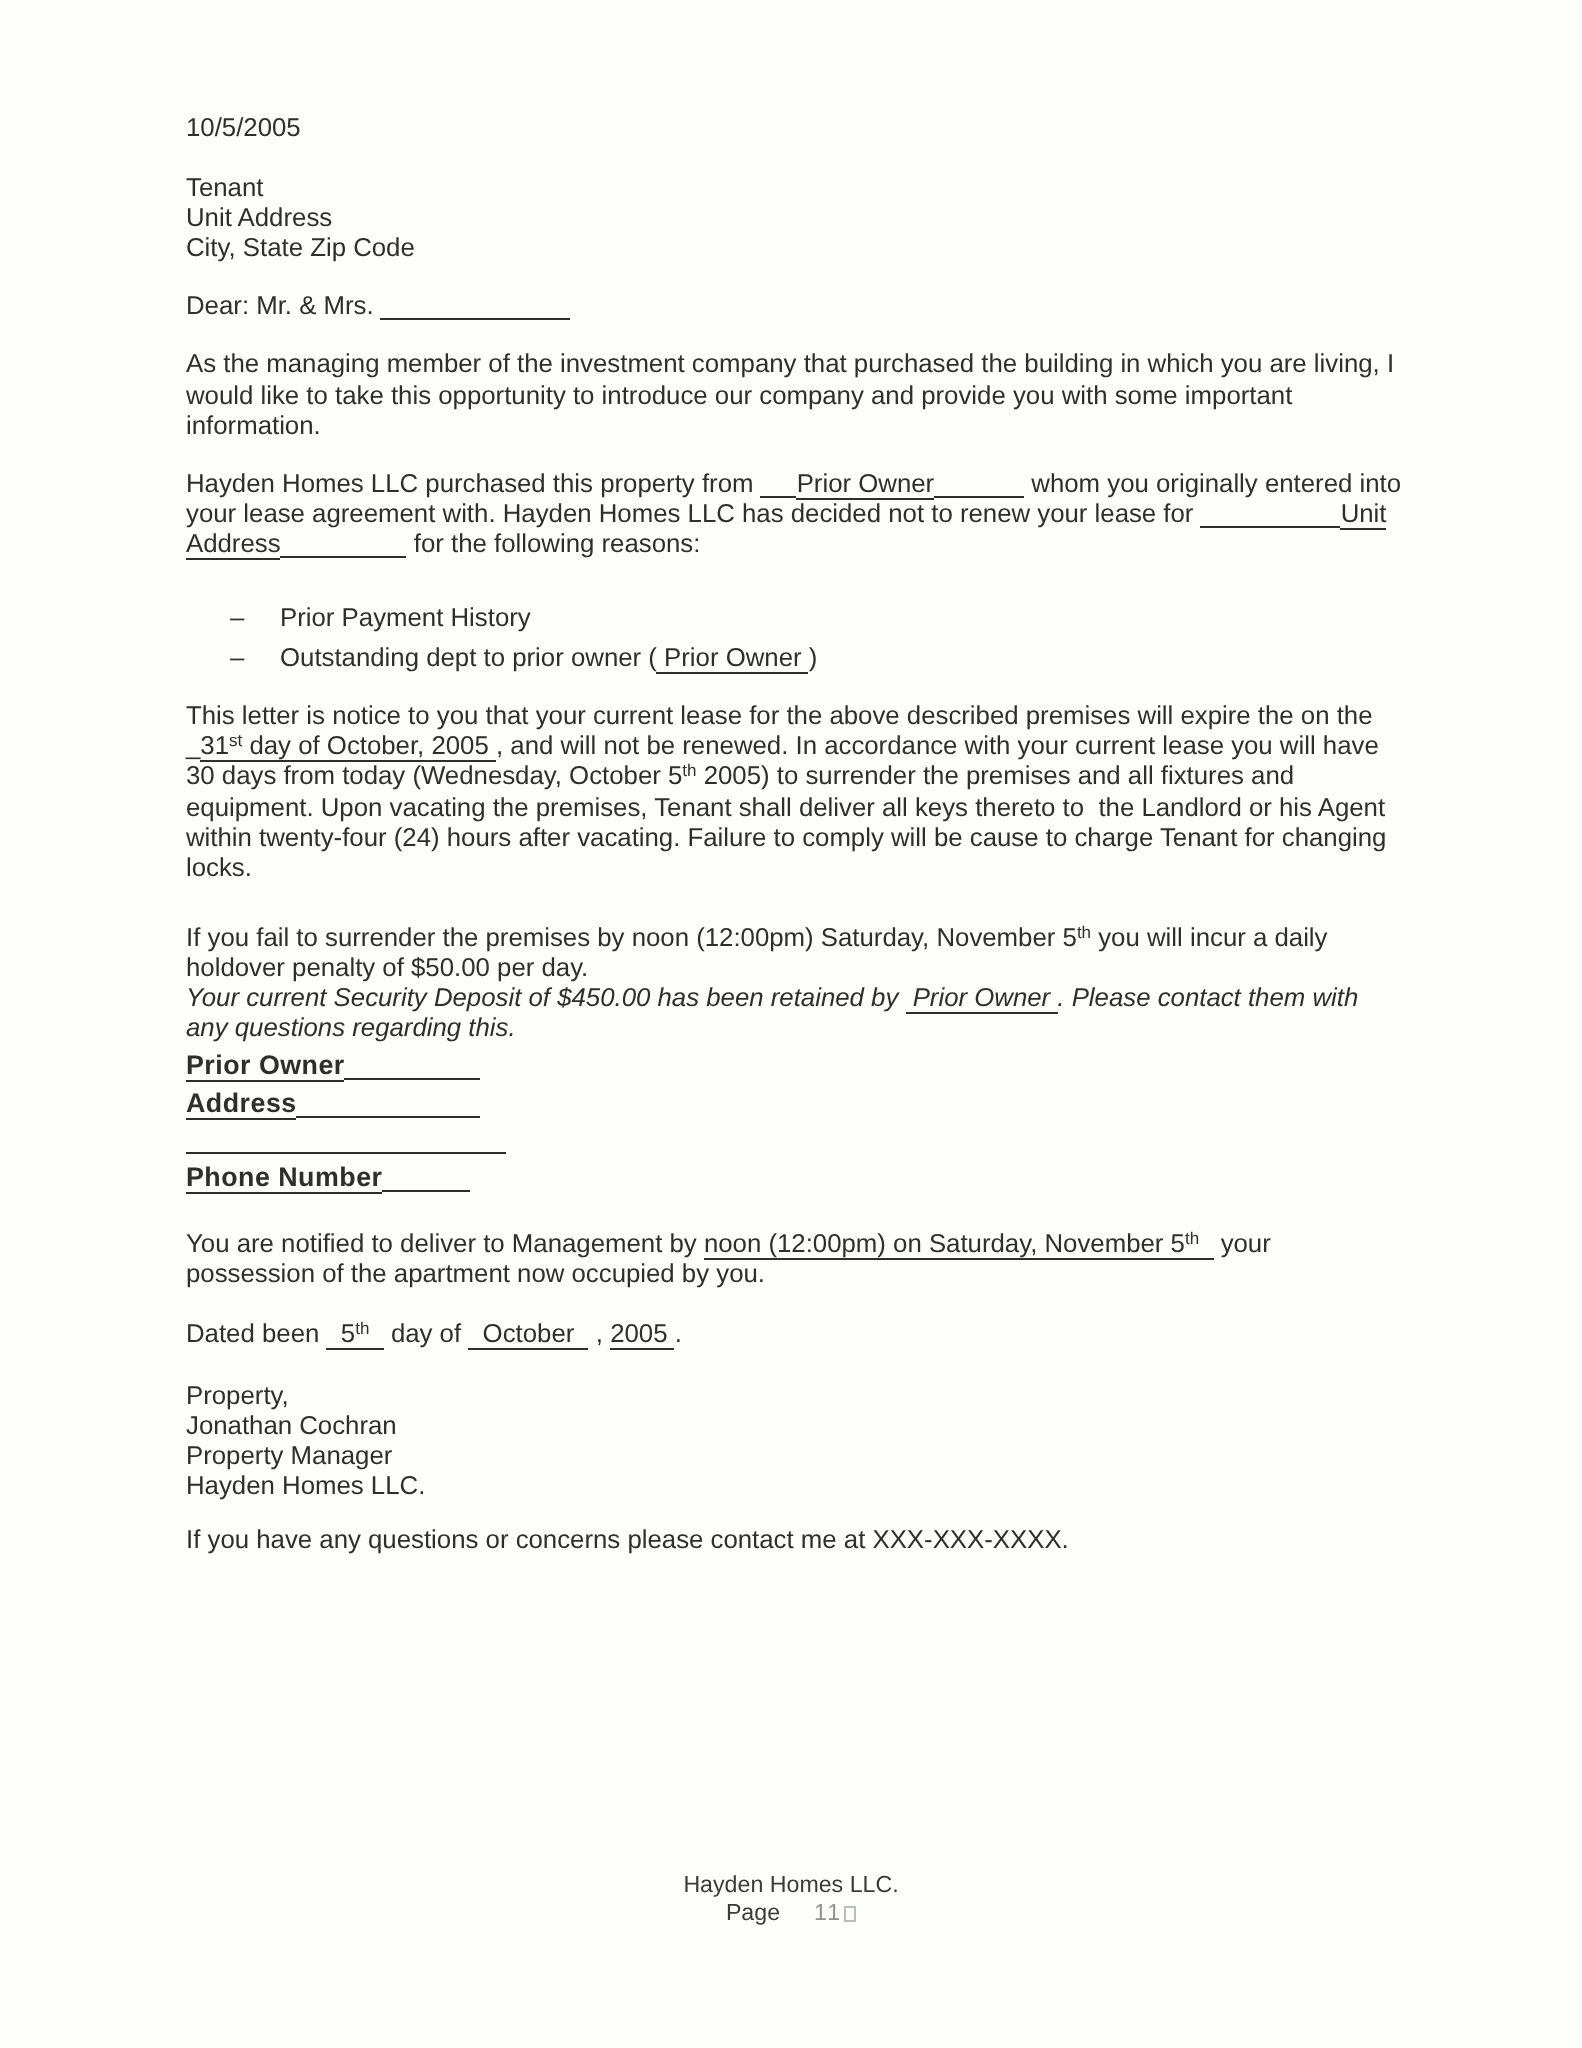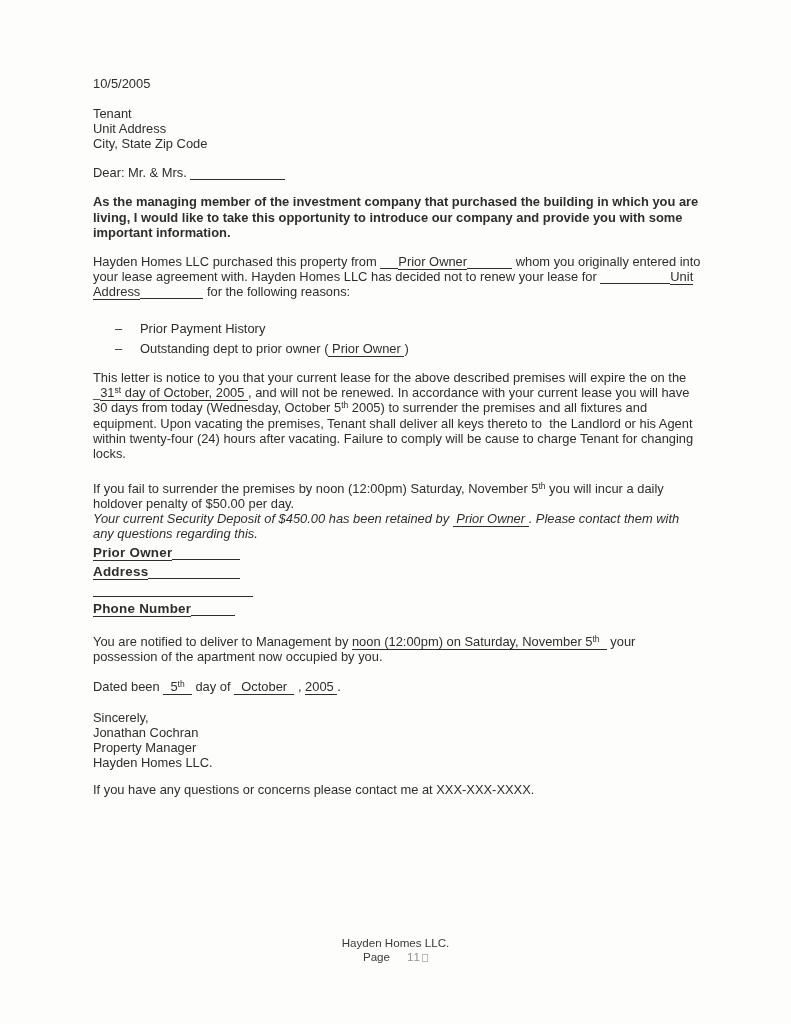--- a/index.html
+++ b/index.html
@@ -6,37 +6,37 @@
   html,body { width:791px; height:1024px; }
   body {
     background:#fdfdfc;
     font-family:"Liberation Sans","DejaVu Sans",sans-serif;
     color:#2e2e2e;
     position:relative;
     overflow:hidden;
   }
   .sheet { position:absolute; inset:0; }
   .content {
-    position:absolute; left:93px; top:76px; width:610px;
+    position:absolute; left:93px; top:56px; width:610px;
     font-size:12.9px; line-height:15.1px;
     -webkit-font-smoothing:antialiased;
   }
   p { margin:0; }
   .u { border-bottom:1.2px solid #2e2e2e; }
   .b { font-weight:bold; letter-spacing:0.25px; }
   .sup { font-size:0.66em; vertical-align:0.5em; line-height:0; }
   .blank {
     display:inline-block; height:0.2em;
     border-bottom:1.2px solid #2e2e2e;
     vertical-align:-3px;
   }
   .date { margin-bottom:15px; }
   .recipient { margin-bottom:14px; }
   .salutation { margin-bottom:14px; }
-  .p-intro { margin-bottom:14px;font-weight:bold; }
+  .p-intro { margin-bottom:14px; }
   .p-purchase { margin-bottom:22px; }
   .reasons { margin:0 0 14px 22px; list-style:none; }
   .reasons li { display:flex; }
   .reasons li + li { margin-top:5px; }
   .reasons .marker { flex:0 0 25px; width:25px; }
   .p-notice { margin-bottom:20px; }
   .p-holdover { }
   .p-deposit { margin-bottom:3px;font-style:italic; }
   .fields { margin-bottom:15px; }
   .fields .line { font-size:13.4px; line-height:18.6px; }
@@ -95,21 +95,21 @@
       <p class="line"><span class="u b">Address</span><span class="blank" style="width: 92px;"></span></p>
       <p class="line"><span class="blank" style="width: 160px;"></span></p>
       <p class="line"><span class="u b">Phone Number</span><span class="blank" style="width: 44px;"></span></p>
     </div>
 
     <p class="p-deliver"><span>You are notified to deliver to Management by </span><span class="u"><span>noon (12:00pm) on Saturday, November 5</span><span class="sup">th</span><span>&nbsp;&nbsp;</span></span><span> your possession of the apartment now occupied by you.</span></p>
 
     <p class="p-dated"><span>Dated been </span><span class="u"><span>&nbsp;&nbsp;5</span><span class="sup">th</span><span>&nbsp;&nbsp;</span></span><span> day of </span><span class="u"><span>&nbsp;&nbsp;October&nbsp;&nbsp;</span></span><span> , </span><span class="u"><span>2005&nbsp;</span></span><span>.</span></p>
 
     <div class="closing">
-      <p>Sincerely,</p>
+      <p>Property,</p>
       <p>Jonathan Cochran</p>
       <p>Property Manager</p>
       <p>Hayden Homes LLC.</p>
     </div>
 
     <p>If you have any questions or concerns please contact me at XXX-XXX-XXXX.</p>
 
   </div>
 
   <div class="footer">

